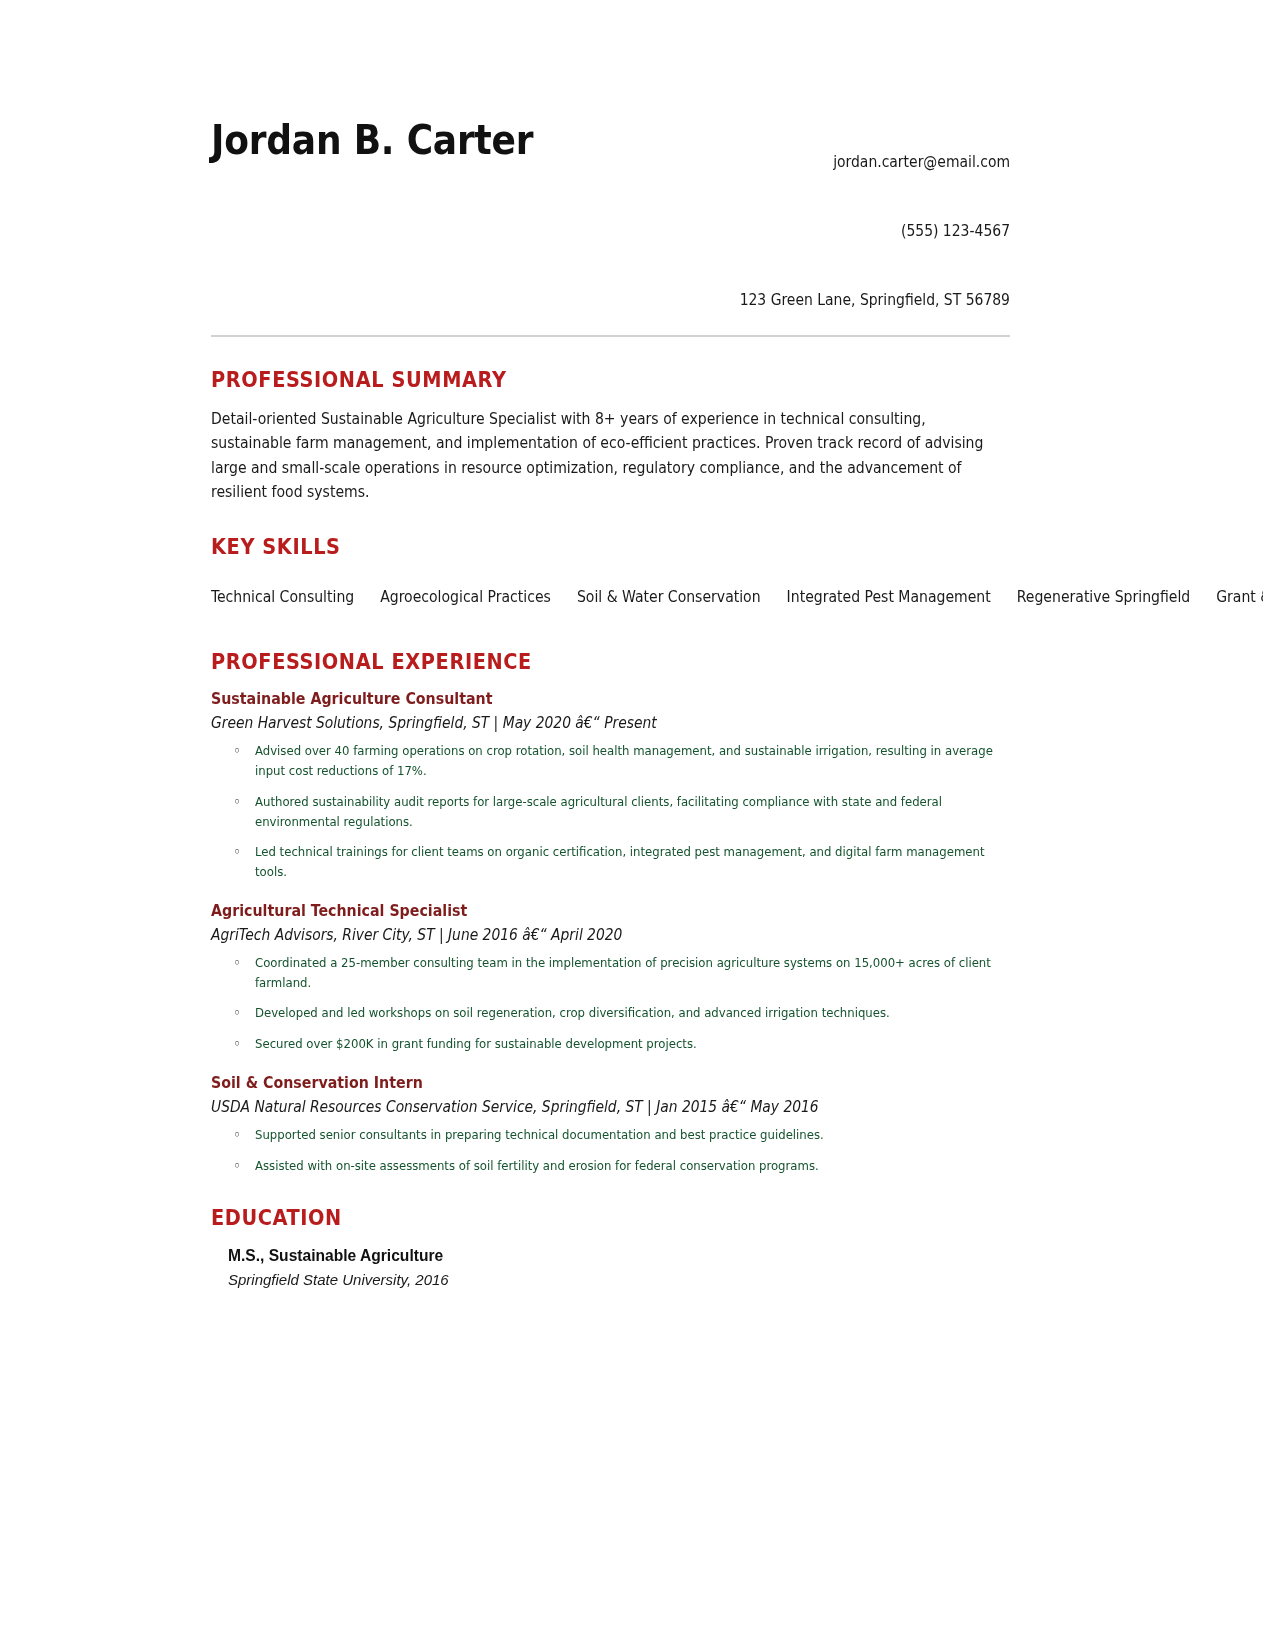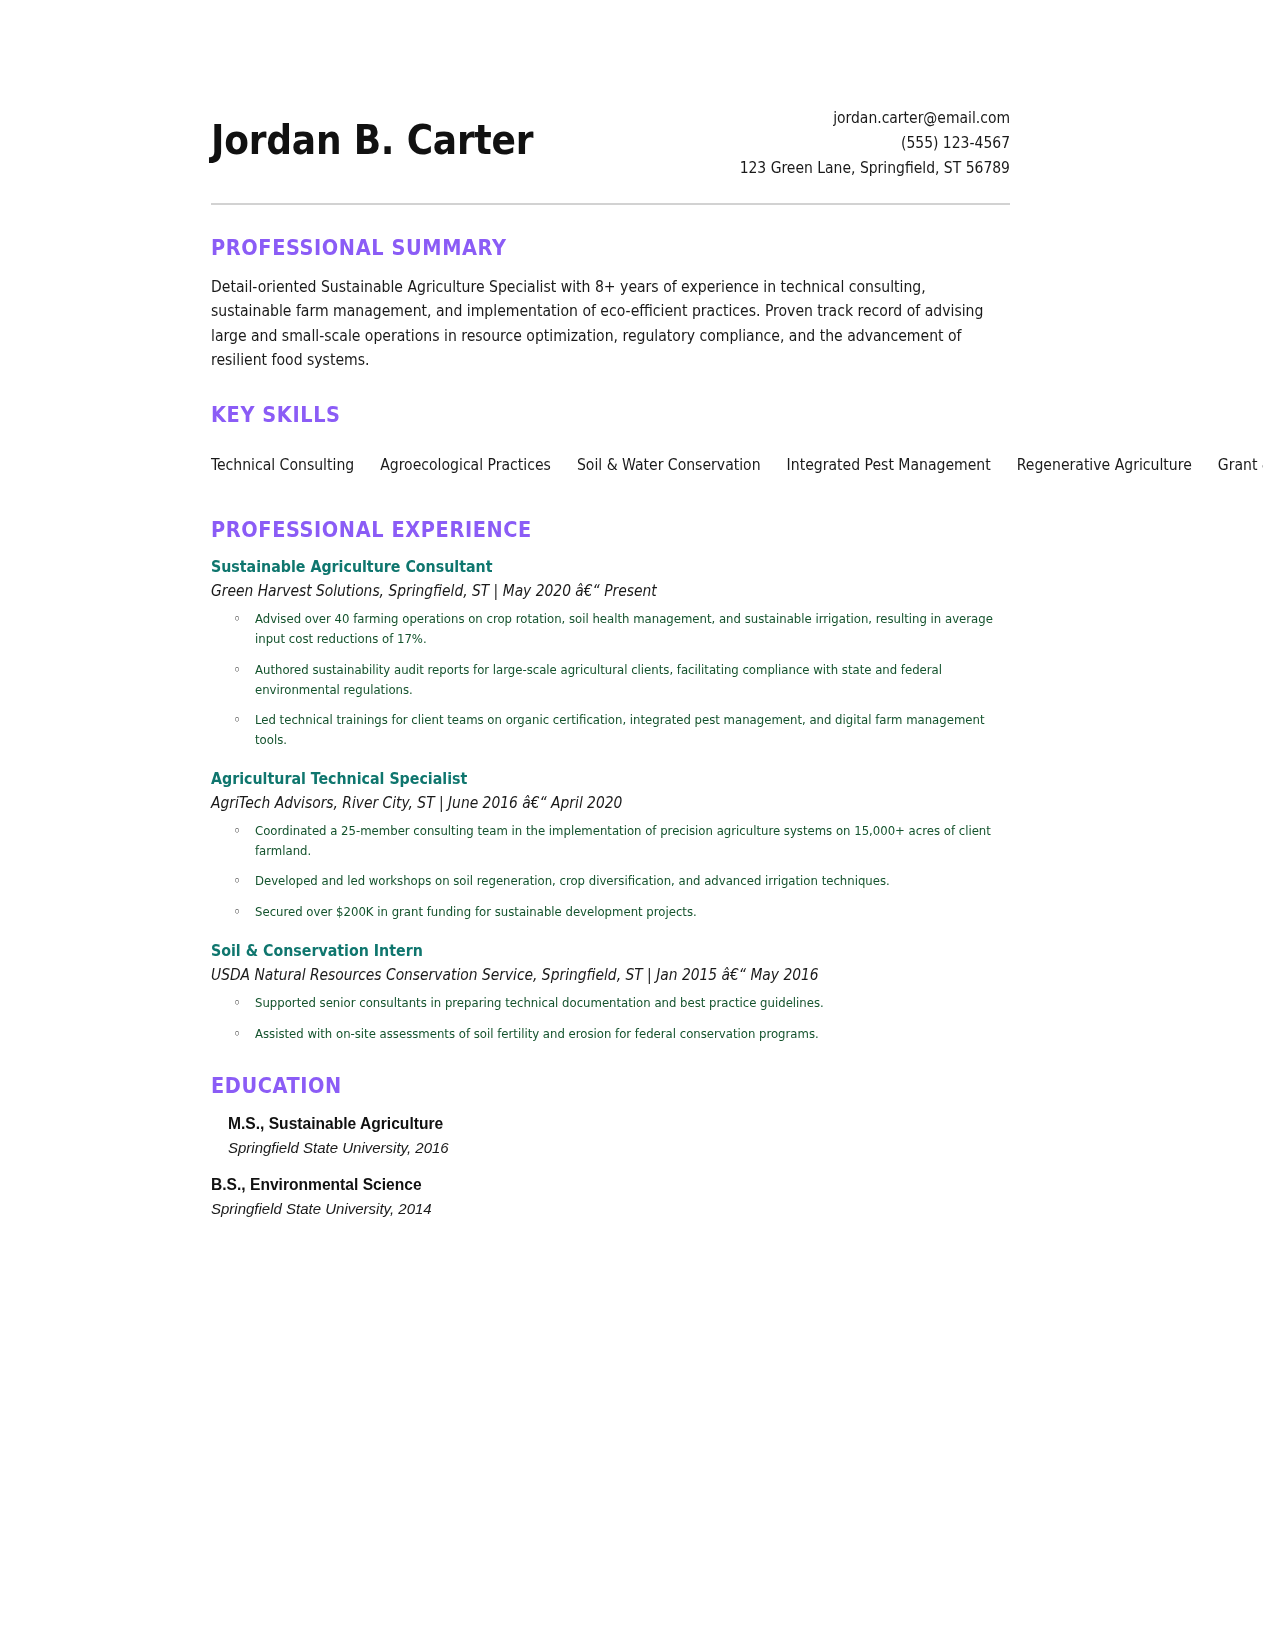--- a/index.html
+++ b/index.html
@@ -59,40 +59,40 @@
   }
   .contact {
     text-align: right;
     font-family: "DejaVu Sans Condensed", "Liberation Sans Narrow", "Liberation Sans", sans-serif;
     font-stretch: condensed;
     font-size: 15.5px;
     line-height: 1.62;
     color: #1a1a1a;
     padding-top: 4px;
   }
-  .contact div { white-space: nowrap; }
+  .contact div { white-space: nowrap; margin-top: 44px; }
 
   .rule {
     border: 0;
     border-top: 2px solid #d2d2d2;
     margin: 22px 0 0 0;
   }
 
   
   .section { margin-top: 30px; }
   .section.tight { margin-top: 28px; }
 
   h2.section-title {
     font-family: "DejaVu Sans Condensed", "Liberation Sans Narrow", "Liberation Sans", sans-serif;
     font-stretch: condensed;
     font-size: 21.5px;
     font-weight: 700;
     letter-spacing: 0.6px;
     text-transform: uppercase;
-    color: #8b5cf6;
+    color: #b91c1c;
     margin: 0 0 14px 0;
     line-height: 1.2;
   }
 
   p.summary {
     font-family: "DejaVu Sans Condensed", "Liberation Sans Narrow", "Liberation Sans", sans-serif;
     font-stretch: condensed;
     font-size: 15.6px;
     line-height: 1.56;
     margin: 0;
@@ -112,21 +112,21 @@
 
   
   .job { margin-top: 18px; }
   .job:first-of-type { margin-top: 10px; }
 
   .job-title {
     font-family: "DejaVu Sans Condensed", "Liberation Sans Narrow", "Liberation Sans", sans-serif;
     font-stretch: condensed;
     font-size: 15.8px;
     font-weight: 700;
-    color: #0f766e;
+    color: #7f1d1d;
     line-height: 1.45;
   }
   .job-meta {
     font-family: "DejaVu Sans Condensed", "Liberation Sans Narrow", "Liberation Sans", sans-serif;
     font-stretch: condensed;
     font-size: 15.4px;
     font-style: italic;
     color: #1a1a1a;
     line-height: 1.5;
     margin-top: 1px;
@@ -191,21 +191,21 @@
       </div>
       <hr class="rule">
 
       <div class="section">
         <h2 class="section-title">PROFESSIONAL SUMMARY</h2>
         <p class="summary">Detail-oriented Sustainable Agriculture Specialist with 8+ years of experience in technical consulting, sustainable farm management, and implementation of eco-efficient practices. Proven track record of advising large and small-scale operations in resource optimization, regulatory compliance, and the advancement of resilient food systems.</p>
       </div>
 
       <div class="section">
         <h2 class="section-title">KEY SKILLS</h2>
-        <div class="skills" id="skills-list"><span class="skill">Technical Consulting</span><span class="skill">Agroecological Practices</span><span class="skill">Soil &amp; Water Conservation</span><span class="skill">Integrated Pest Management</span><span class="skill">Regenerative Agriculture</span><span class="skill">Grant &amp; Project Management</span></div>
+        <div class="skills" id="skills-list"><span class="skill">Technical Consulting</span><span class="skill">Agroecological Practices</span><span class="skill">Soil &amp; Water Conservation</span><span class="skill">Integrated Pest Management</span><span class="skill">Regenerative Springfield</span><span class="skill">Grant &amp; Project Management</span></div>
       </div>
 
       <div class="section tight">
         <h2 class="section-title">PROFESSIONAL EXPERIENCE</h2>
         <div id="jobs-list">
             <div class="job">
               <div class="job-title">Sustainable Agriculture Consultant</div>
               <div class="job-meta">Green Harvest Solutions, Springfield, ST | May 2020 â€“ Present</div>
               <ul class="bullets">
                 <li>Advised over 40 farming operations on crop rotation, soil health management, and sustainable irrigation, resulting in average input cost reductions of 17%.</li>

